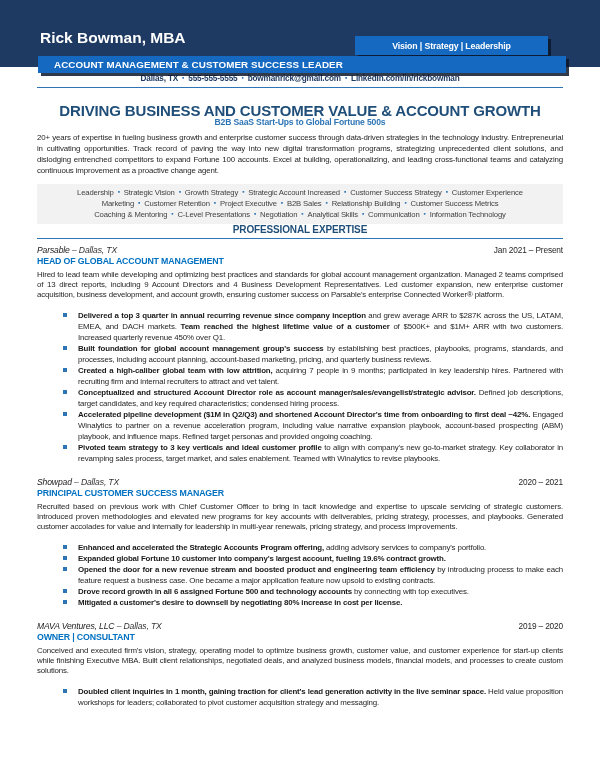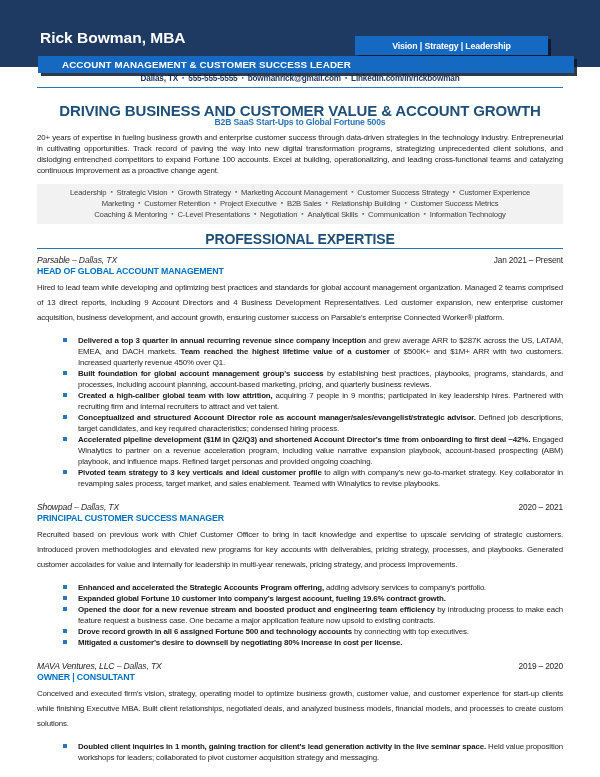--- a/index.html
+++ b/index.html
@@ -14,46 +14,46 @@
   .name{position:absolute;left:40px;top:29px;font-size:15.5px;font-weight:bold;color:#fff;letter-spacing:0;}
   .badge{
     position:absolute;left:355px;top:36px;width:193px;height:19px;
     background:var(--accent-blue,#1569c0);color:#fff;font-size:8.8px;font-weight:bold;
     display:flex;align-items:center;justify-content:center;
     box-shadow:3px 3px 0 rgba(12,23,44,0.85);
   }
   .title-bar{
     position:absolute;left:38px;top:56px;width:512px;height:17px;
     background:var(--accent-blue,#1569c0);color:#fff;font-size:9.8px;font-weight:bold;
-    line-height:17px;padding-left:24px;letter-spacing:0.1px;
+    line-height:17px;padding-left:16px;letter-spacing:0.1px;
     box-shadow:3px 3px 0 rgba(12,23,44,0.85);
   }
   
   .contact{margin-top:5px;text-align:center;font-size:8.2px;font-weight:bold;color:var(--navy-header,#1e3a62);line-height:11px;}
   .contact .sep,.skill-line .sep{color:var(--bright-blue,#2e75b6);font-size:6.5px;margin:0 4px;vertical-align:0.5px;}
   .rule{height:0;border-top:1.5px solid var(--bright-blue,#2e75b6);margin:3px 37px 0 37px;}
   
   .branding-title{margin-top:17px;text-align:center;font-size:15px;font-weight:bold;color:var(--title-blue,#1f4e79);line-height:11px;}
   .branding-sub{margin-top:1px;text-align:center;font-size:8.6px;font-weight:bold;color:var(--bright-blue,#2e75b6);line-height:11px;}
   .summary{margin:4px 37px 0 37px;font-size:7.9px;line-height:11px;text-align:justify;}
   
   .skills-box{margin:8px 37px 0 37px;background:var(--skills-bg,#f2f2f2);padding:3px 2px 4px 2px;text-align:center;}
   .skill-line{font-size:7.7px;line-height:10.5px;color:#3f3f3f;white-space:nowrap;}
   
-  .section-title{margin-top:10px;text-align:center;font-size:14px;font-weight:bold;color:var(--title-blue,#1f4e79);line-height:11px;}
+  .section-title{text-align:center;font-size:10px;font-weight:bold;color:var(--title-blue,#1f4e79);line-height:11px;}
   
   .job{margin-top:13px;}
   .job:first-child{margin-top:6px;}
   .job-head{display:flex;justify-content:space-between;margin:0 37px;font-size:8.6px;line-height:11px;}
   .job-co{font-style:italic;}
   .job-co .co{font-weight:normal;color:#1a1a1a;}
   .job-co .loc{color:#333;}
   .job-dates{font-size:8.3px;color:#262626;}
   .job-title{margin:0 37px;font-size:8.8px;font-weight:bold;color:var(--job-title-blue,#0070c0);line-height:11px;}
-  .job-summary{margin:3px 37px 0 37px;font-size:7.9px;line-height:15px;text-align:justify;}
+  .job-summary{margin:3px 37px 0 37px;font-size:7.9px;line-height:10px;text-align:justify;}
   .bullets{list-style:none;margin:10px 37px 0 37px;padding:0;}
   .bullets li{
     position:relative;padding-left:41px;font-size:7.9px;line-height:11px;text-align:justify;
   }
   .bullets li::before{
     content:"";position:absolute;left:26px;top:3.5px;width:3.5px;height:3.5px;
     background:var(--bright-blue,#2e75b6);
   }
   .bullets b{color:#1a1a1a;}
 </style>
@@ -69,21 +69,21 @@
   </header>
 
   <div class="contact"><span>Dallas, TX</span><span class="sep">▪</span><span>555-555-5555</span><span class="sep">▪</span><span>bowmanrick@gmail.com</span><span class="sep">▪</span><span>LinkedIn.com/in/rickbowman</span></div>
   <div class="rule"></div>
 
   <div class="branding-title">DRIVING BUSINESS AND CUSTOMER VALUE &amp; ACCOUNT GROWTH</div>
   <div class="branding-sub">B2B SaaS Start-Ups to Global Fortune 500s</div>
   <p class="summary">20+ years of expertise in fueling business growth and enterprise customer success through data-driven strategies in the technology industry. Entrepreneurial in cultivating opportunities. Track record of paving the way into new digital transformation programs, strategizing unprecedented client solutions, and dislodging entrenched competitors to expand Fortune 100 accounts. Excel at building, operationalizing, and leading cross-functional teams and catalyzing continuous improvement as a proactive change agent.</p>
 
   <div class="skills-box">
-      <div class="skill-line"><span>Leadership</span><span class="sep">▪</span><span>Strategic Vision</span><span class="sep">▪</span><span>Growth Strategy</span><span class="sep">▪</span><span>Marketing Account Management</span><span class="sep">▪</span><span>Customer Success Strategy</span><span class="sep">▪</span><span>Customer Experience</span></div>
+      <div class="skill-line"><span>Leadership</span><span class="sep">▪</span><span>Strategic Vision</span><span class="sep">▪</span><span>Growth Strategy</span><span class="sep">▪</span><span>Strategic Account Increased</span><span class="sep">▪</span><span>Customer Success Strategy</span><span class="sep">▪</span><span>Customer Experience</span></div>
       <div class="skill-line"><span>Marketing</span><span class="sep">▪</span><span>Customer Retention</span><span class="sep">▪</span><span>Project Executive</span><span class="sep">▪</span><span>B2B Sales</span><span class="sep">▪</span><span>Relationship Building</span><span class="sep">▪</span><span>Customer Success Metrics</span></div>
       <div class="skill-line"><span>Coaching &amp; Mentoring</span><span class="sep">▪</span><span>C-Level Presentations</span><span class="sep">▪</span><span>Negotiation</span><span class="sep">▪</span><span>Analytical Skills</span><span class="sep">▪</span><span>Communication</span><span class="sep">▪</span><span>Information Technology</span></div>
     </div>
 
   <div class="section-title">PROFESSIONAL EXPERTISE</div>
   <div class="rule"></div>
 
   <div id="jobs">
   <section class="job">
     <div class="job-head">

